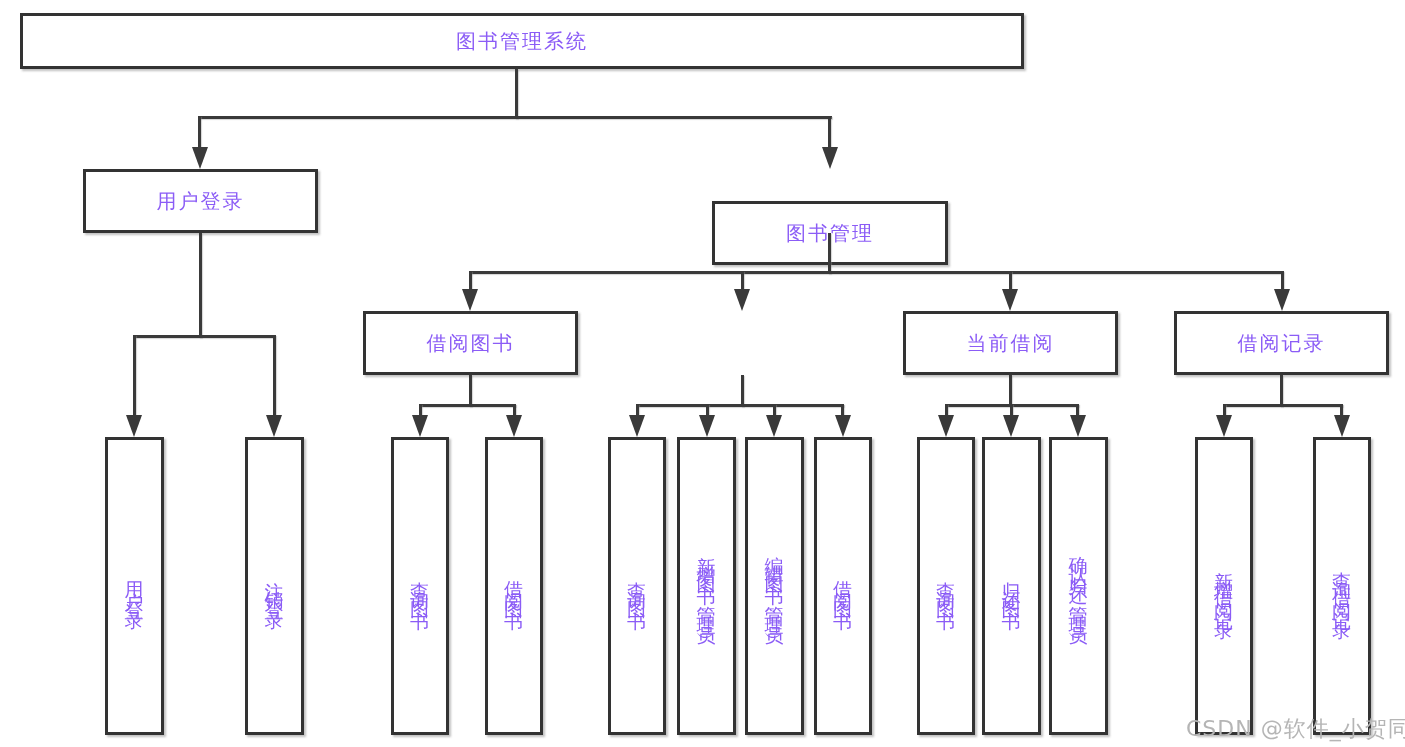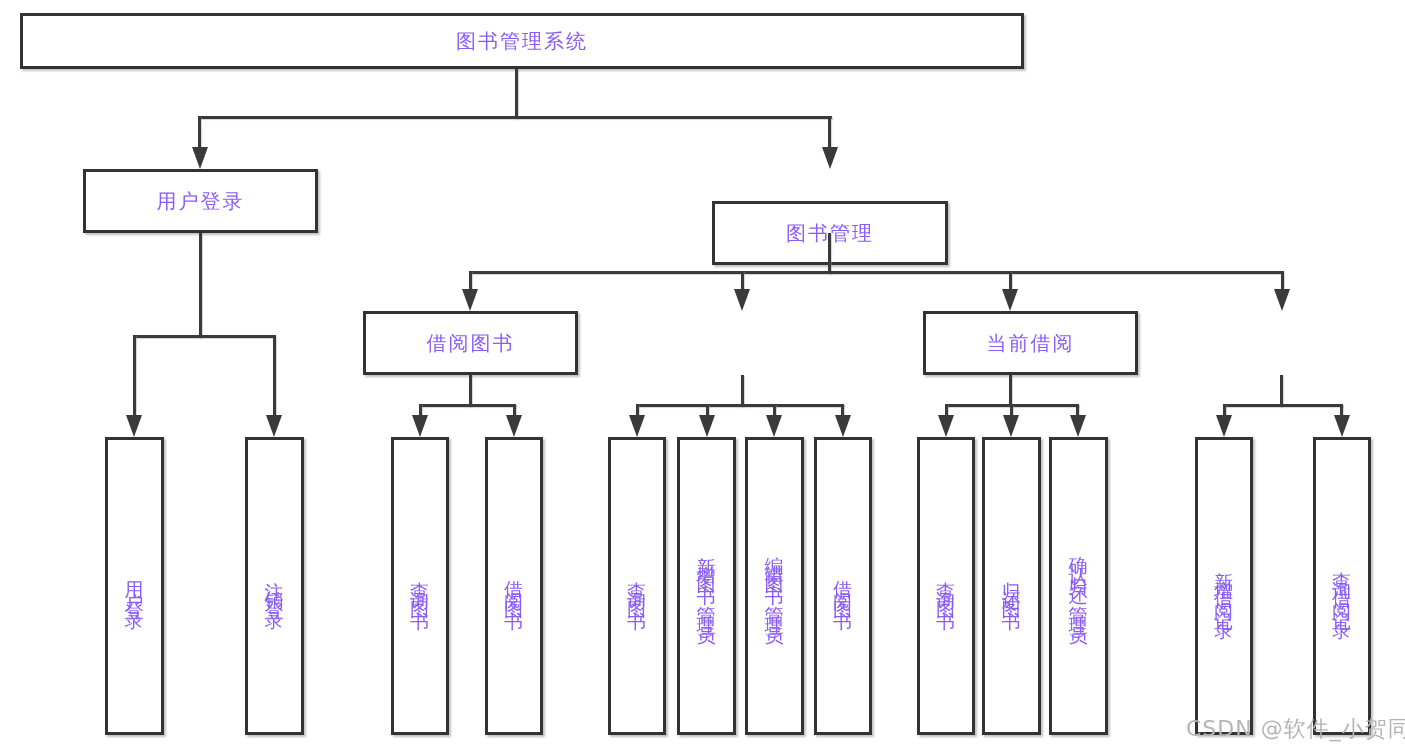--- a/index.html
+++ b/index.html
@@ -97,22 +97,25 @@
   <div class="vline" style="left:741px; top:271px; height:20px;"></div>
   <div class="arrow" style="left:734px; top:289px;"></div>
   <div class="vline" style="left:1009px; top:271px; height:20px;"></div>
   <div class="arrow" style="left:1002px; top:289px;"></div>
   <div class="vline" style="left:1281px; top:271px; height:20px;"></div>
   <div class="arrow" style="left:1274px; top:289px;"></div>
 
   <div class="node" style="left:363px; top:311px; width:215px; height:64px;">
     <span class="hlabel">借阅图书</span>
   </div>
-  <div class="node" style="left:903px; top:311px; width:215px; height:64px;margin-left:20px;">
+  <div class="node" style="left:903px; top:311px; width:215px; height:64px;">
     <span class="hlabel">当前借阅</span>
+  </div>
+  <div class="node" style="left:1174px; top:311px; width:215px; height:64px;">
+    <span class="hlabel">借阅记录</span>
   </div>
 
   <div class="vline" style="left:469px; top:375px; height:32px;"></div>
   <div class="hline" style="left:419px; top:404px; width:97px;"></div>
   <div class="vline" style="left:419px; top:404px; height:14px;"></div>
   <div class="arrow" style="left:412px; top:415px;"></div>
   <div class="vline" style="left:513px; top:404px; height:14px;"></div>
   <div class="arrow" style="left:506px; top:415px;"></div>
 
   <div class="vline" style="left:741px; top:375px; height:32px;"></div>

